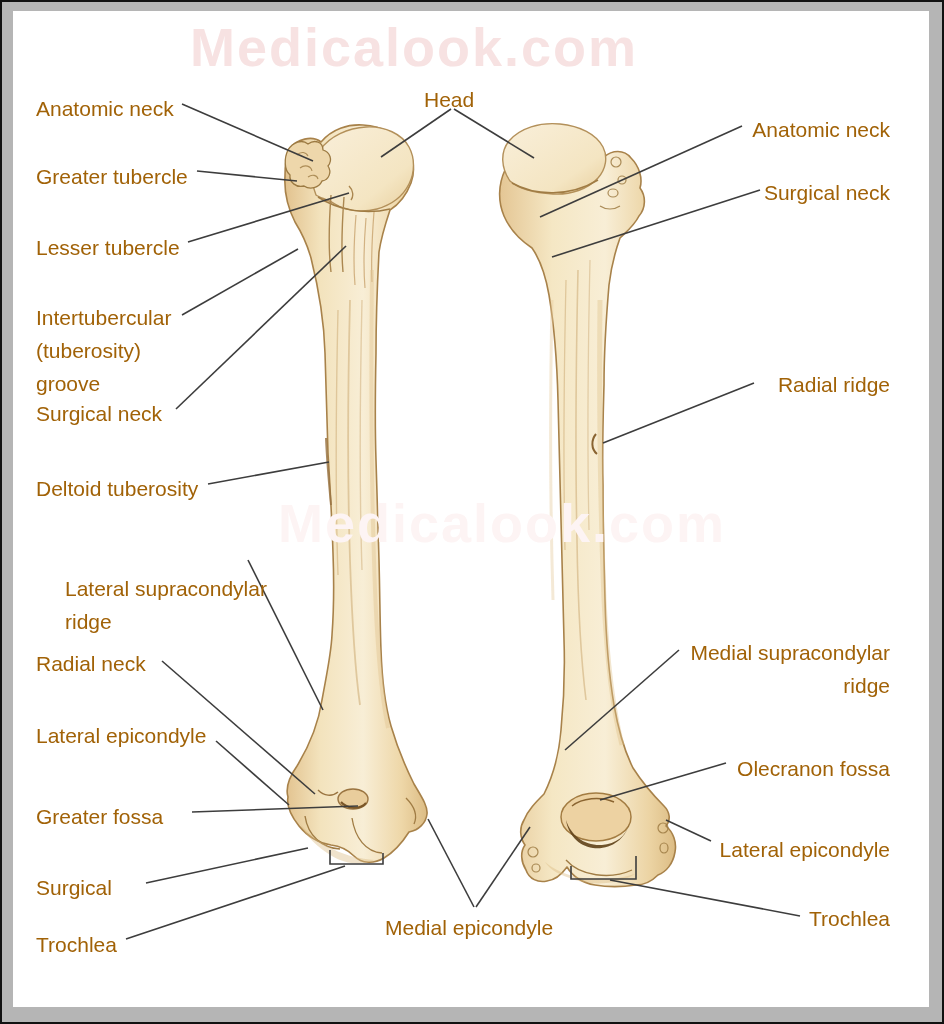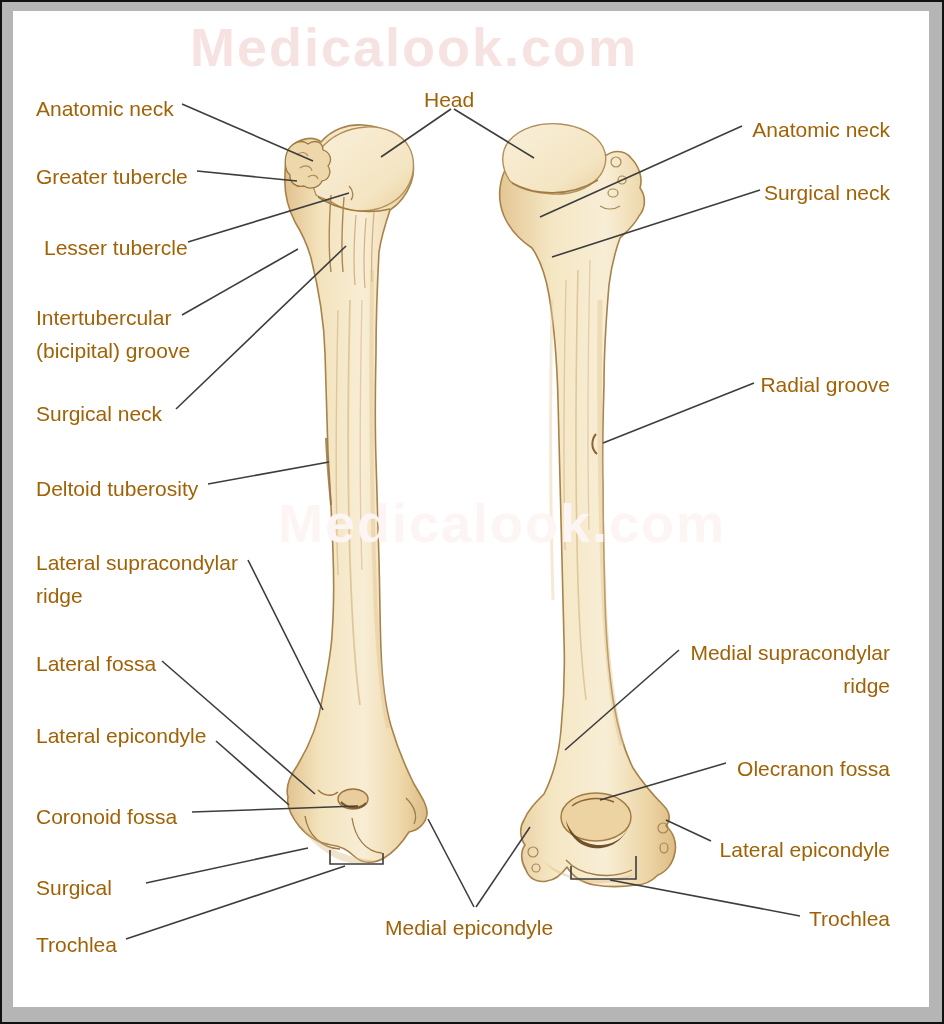--- a/index.html
+++ b/index.html
@@ -163,32 +163,32 @@
     <line x1="476" y1="907" x2="530" y2="827"></line>
   </g>
 </svg>
 
 <div class="wm wm-mid">Medicalook.com</div>
 
 <div class="label nowrap" style="left:424px;top:83px;z-index:5;position:absolute;">Head</div>
 
 <div class="label l-left nowrap" style="top:92px;">Anatomic neck</div>
 <div class="label l-left nowrap" style="top:160px;text-align:right;">Greater tubercle</div>
-<div class="label l-left nowrap" style="top:231px;margin-left:8px;">Lesser tubercle</div>
-<div class="label l-left" style="top:301px;width:175px;">Intertubercular (bicipital) groove</div>
+<div class="label l-left nowrap" style="top:231px;">Lesser tubercle</div>
+<div class="label l-left" style="top:301px;width:175px;">Intertubercular (tuberosity) groove</div>
 <div class="label l-left nowrap" style="top:397px;">Surgical neck</div>
 <div class="label l-left nowrap" style="top:472px;">Deltoid tuberosity</div>
-<div class="label l-left" style="top:546px;width:208px;">Lateral supracondylar ridge</div>
-<div class="label l-left nowrap" style="top:647px;">Lateral fossa</div>
+<div class="label l-left" style="top:572px;width:208px;margin-left:29px;">Lateral supracondylar ridge</div>
+<div class="label l-left nowrap" style="top:647px;">Radial neck</div>
 <div class="label l-left nowrap" style="top:719px;">Lateral epicondyle</div>
-<div class="label l-left nowrap" style="top:800px;">Coronoid fossa</div>
+<div class="label l-left nowrap" style="top:800px;">Greater fossa</div>
 <div class="label l-left nowrap" style="top:871px;">Surgical</div>
 <div class="label l-left nowrap" style="top:928px;">Trochlea</div>
 
 <div class="label l-right nowrap" style="top:113px;">Anatomic neck</div>
 <div class="label l-right nowrap" style="top:176px;">Surgical neck</div>
-<div class="label l-right nowrap" style="top:368px;">Radial groove</div>
+<div class="label l-right nowrap" style="top:368px;">Radial ridge</div>
 <div class="label l-right" style="top:636px;width:215px;">Medial supracondylar ridge</div>
 <div class="label l-right nowrap" style="top:752px;">Olecranon fossa</div>
 <div class="label l-right nowrap" style="top:833px;">Lateral epicondyle</div>
 <div class="label l-right nowrap" style="top:902px;">Trochlea</div>
 
 <div class="label nowrap" style="left:385px;top:911px;width:180px;text-align:left;position:absolute;">Medial epicondyle</div>
 
 </body></html>

